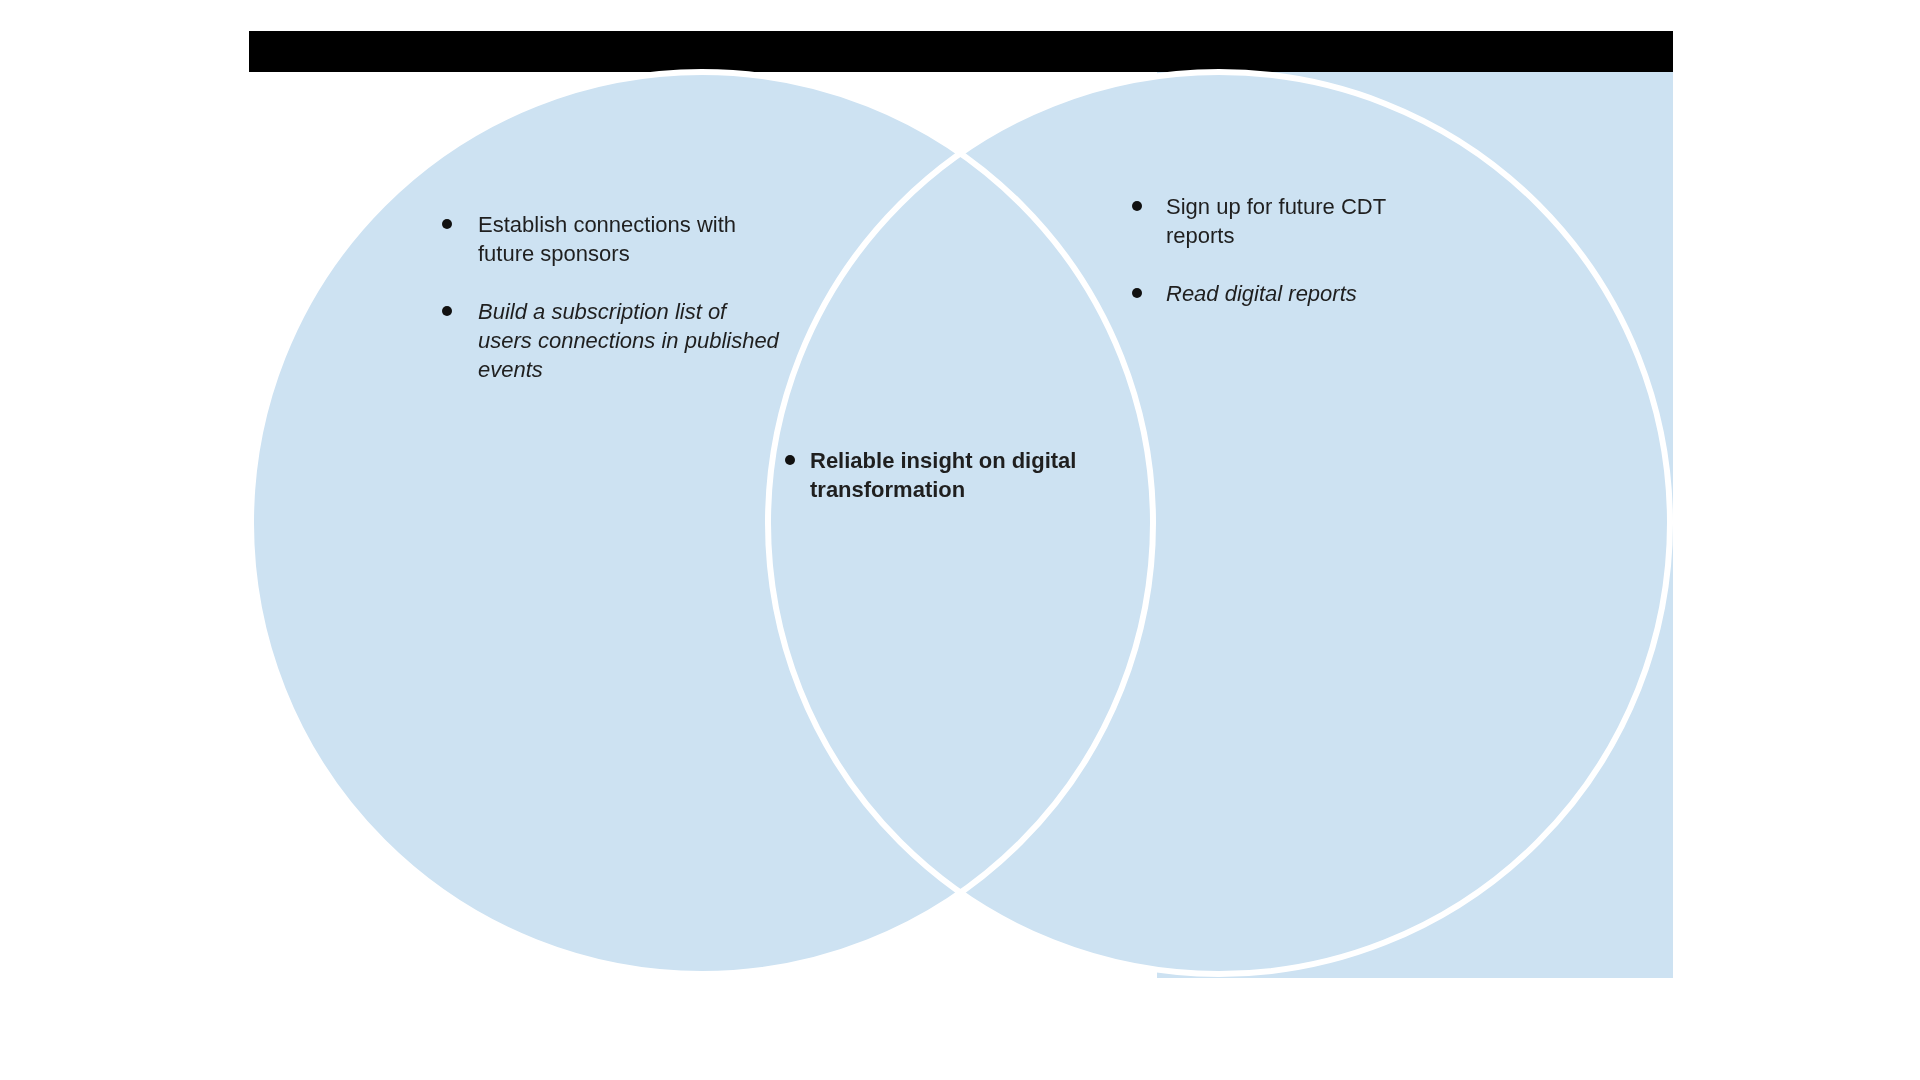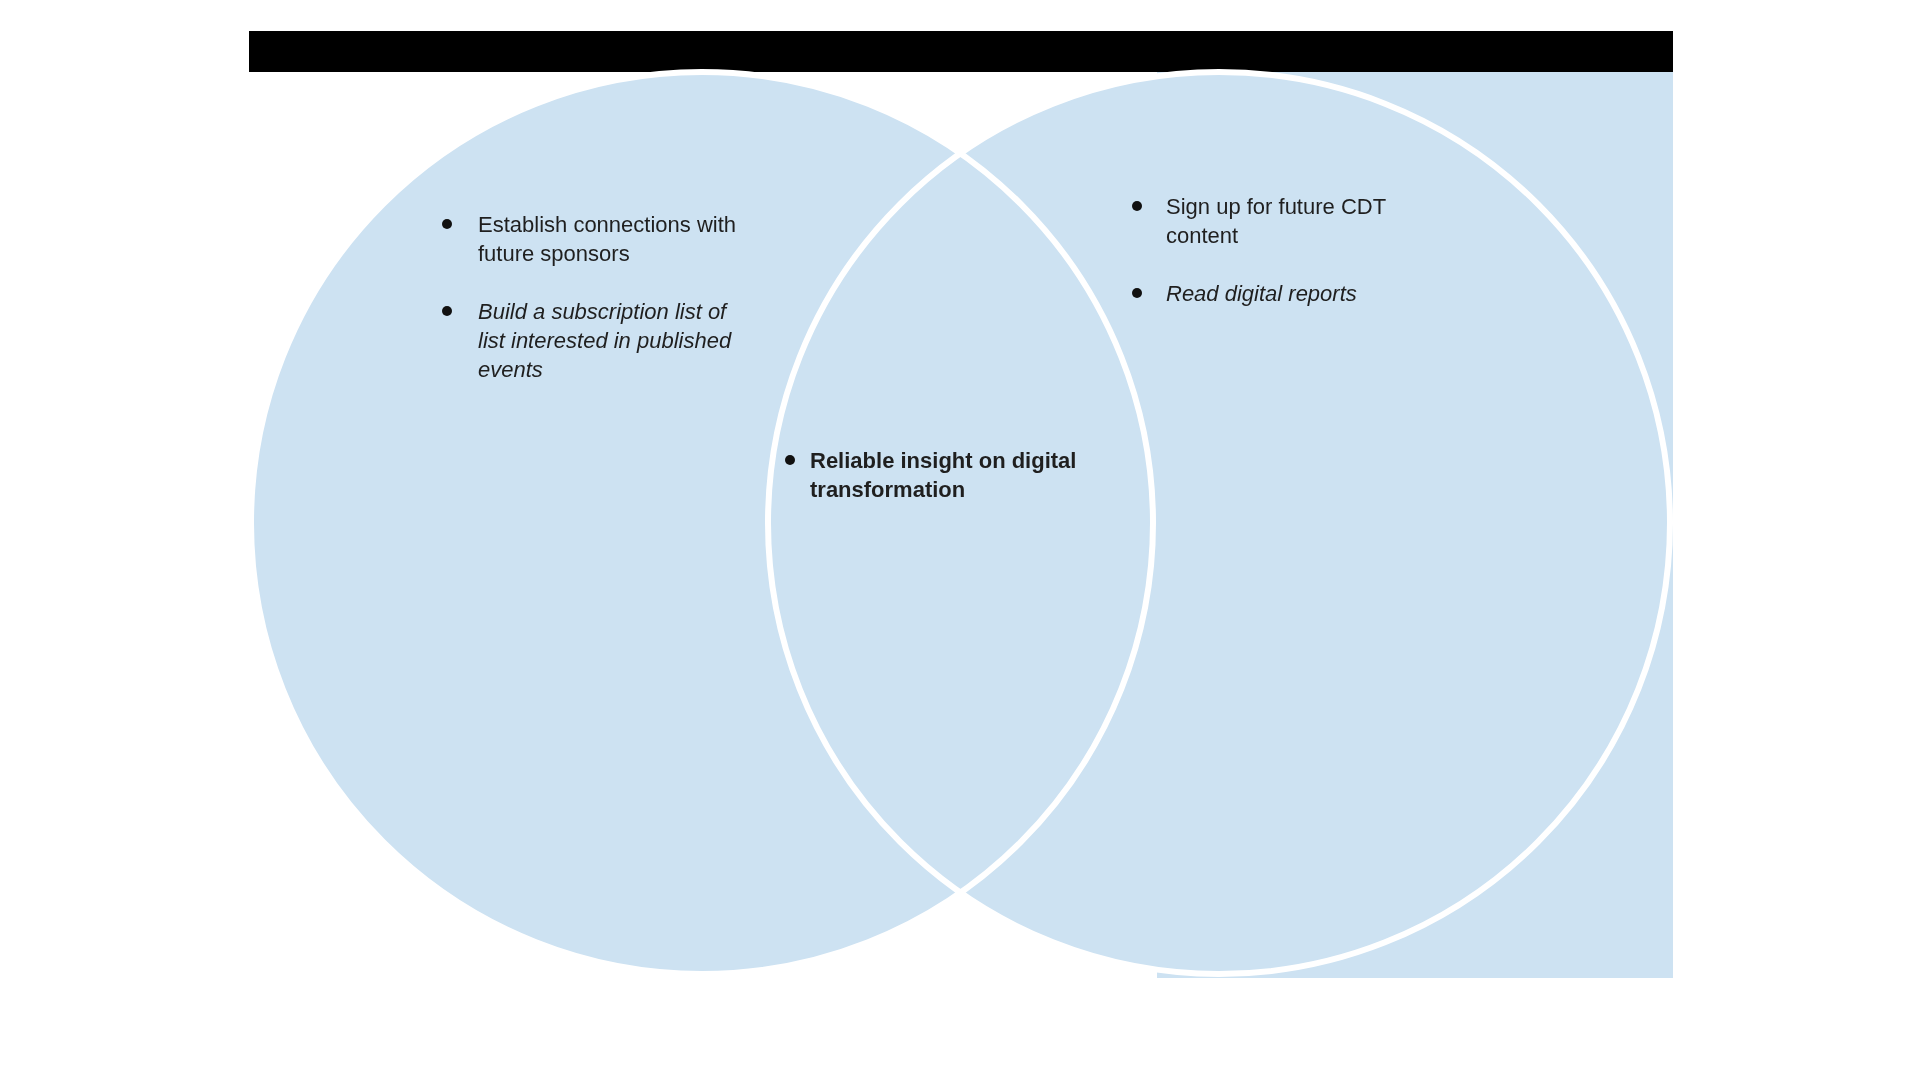--- a/index.html
+++ b/index.html
@@ -88,42 +88,42 @@
       <span class="bullet-dot"></span>
       <div class="bullet-lines">
         <div>Establish connections with</div>
         <div>future sponsors</div>
       </div>
     </div>
     <div class="bullet-item">
       <span class="bullet-dot"></span>
       <div class="bullet-lines">
         <div>Build a subscription list of</div>
-        <div>list interested in published</div>
+        <div>users connections in published</div>
         <div>events</div>
       </div>
     </div>
   </div>
 
   <div class="text-block block-middle">
     <div class="bullet-item">
       <span class="bullet-dot"></span>
       <div class="bullet-lines">
         <div>Reliable insight on digital</div>
         <div>transformation</div>
       </div>
     </div>
   </div>
 
   <div class="text-block block-right">
     <div class="bullet-item">
       <span class="bullet-dot"></span>
       <div class="bullet-lines">
         <div>Sign up for future CDT</div>
-        <div>content</div>
+        <div>reports</div>
       </div>
     </div>
     <div class="bullet-item">
       <span class="bullet-dot"></span>
       <div class="bullet-lines">
         <div>Read digital reports</div>
       </div>
     </div>
   </div>
 

